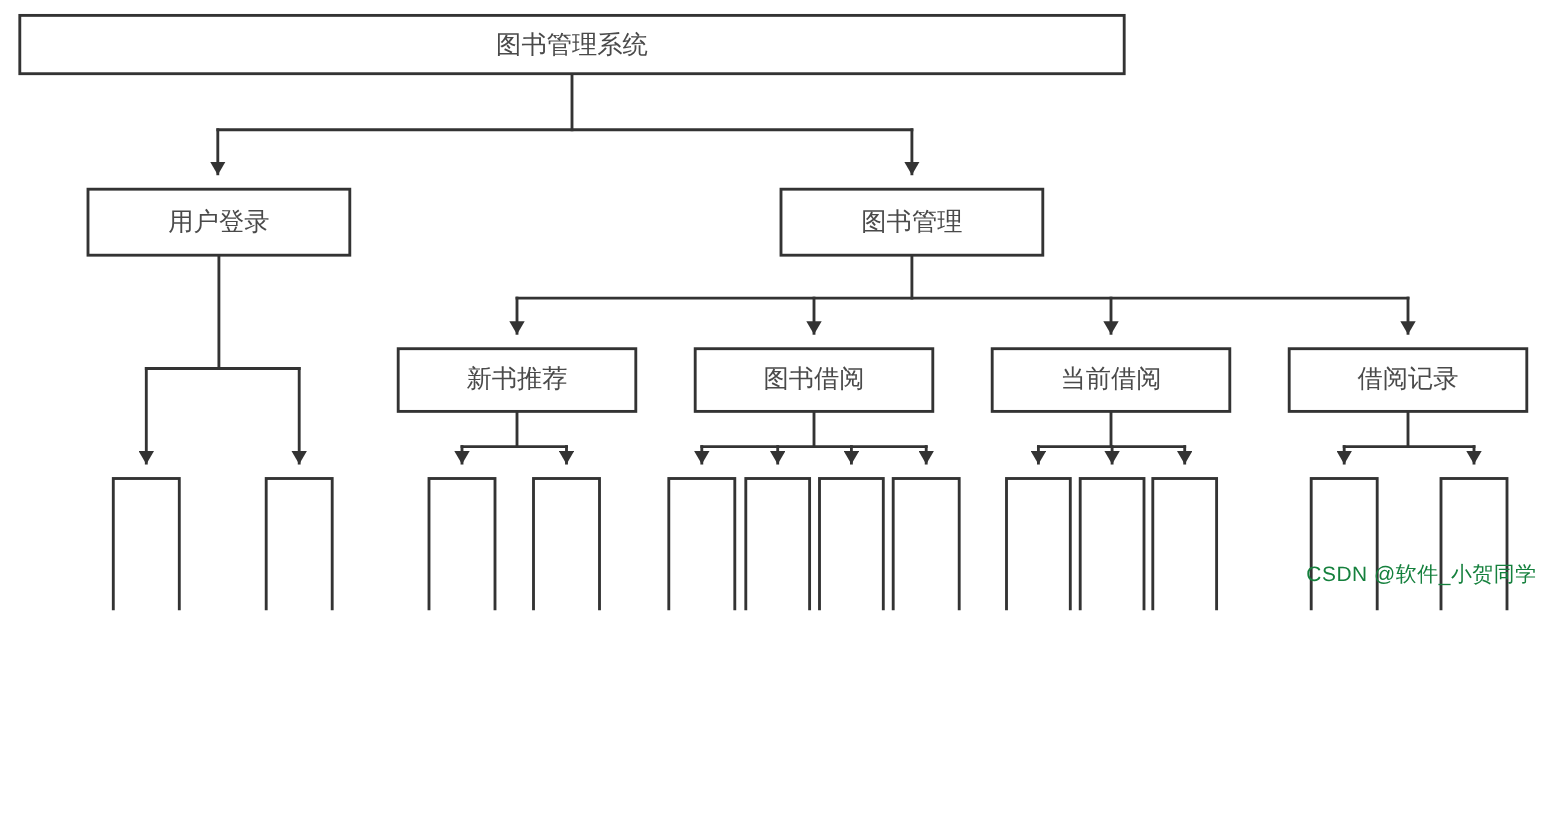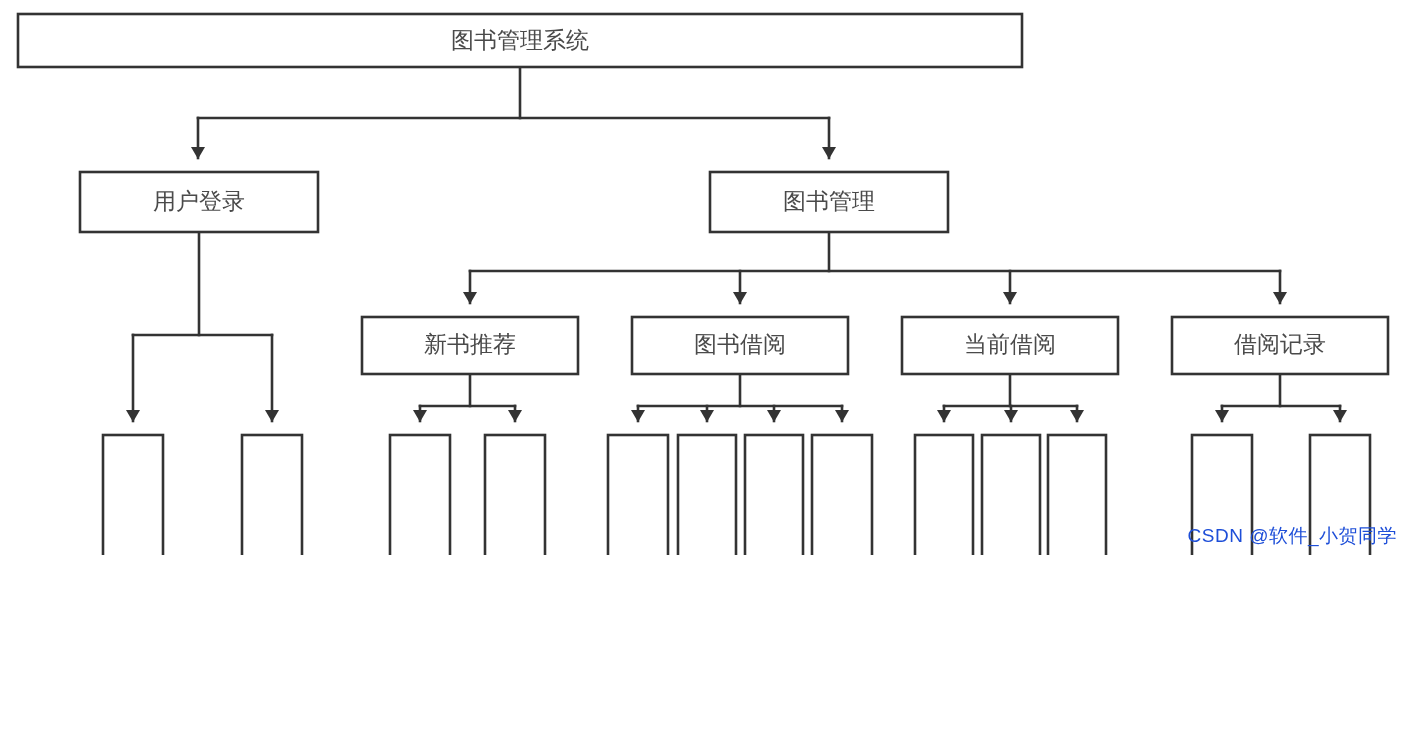--- a/index.html
+++ b/index.html
@@ -59,24 +59,24 @@
     white-space: nowrap;
     text-align: center;
     pointer-events: none;
     display: flex;
     align-items: center;
     justify-content: center;
   }
   .watermark {
     position: absolute;
     right: 8px;
-    bottom: 6px;
+    bottom: 20px;
     font-family: "Liberation Sans", "DejaVu Sans", sans-serif;
     font-size: 19px;
-    color: #1d4ed8;
+    color: #15803d;
     letter-spacing: 0.5px;
     user-select: none;
     white-space: nowrap;
   }
 </style>
 </head>
 <body>
 
 <div id="diagram-root">
 

